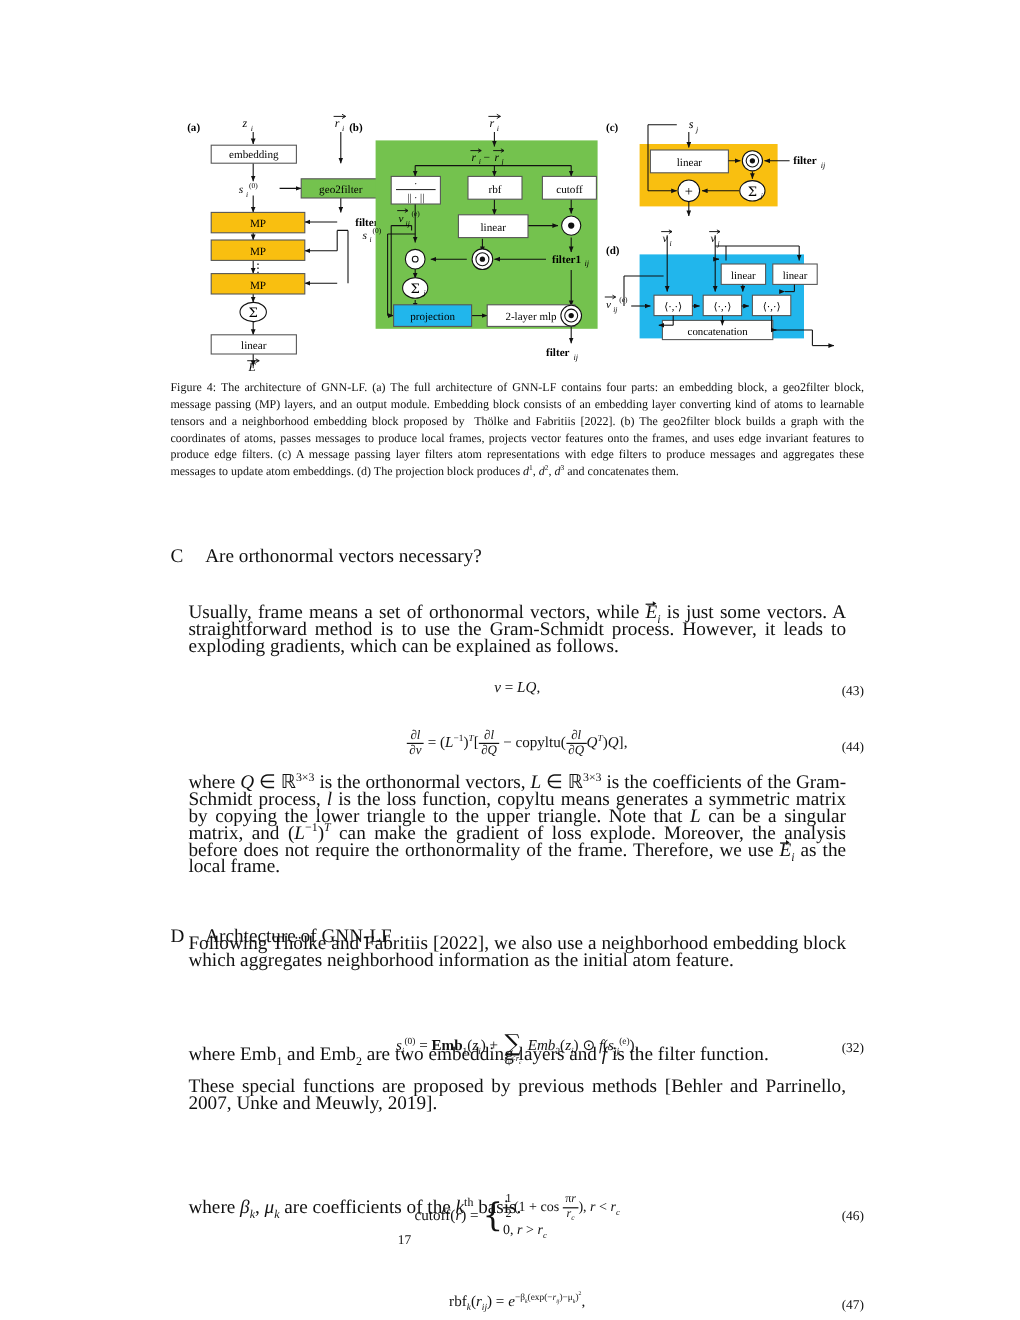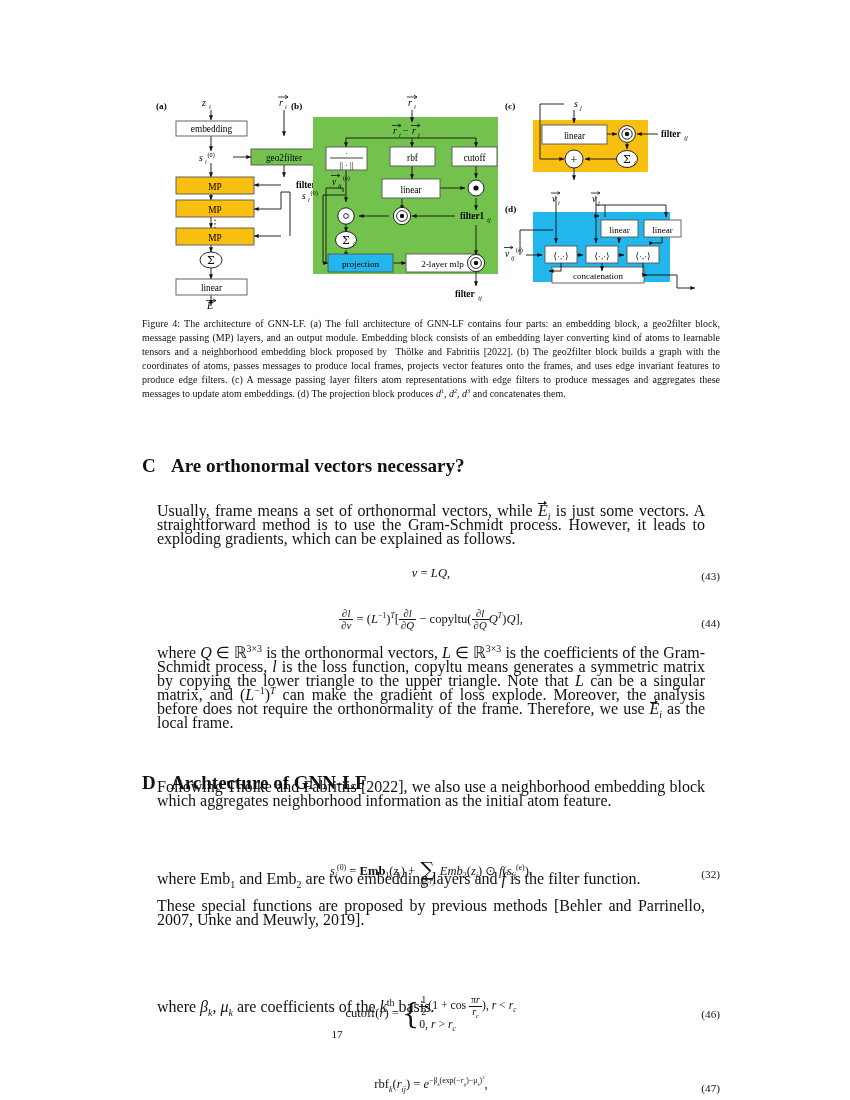--- a/index.html
+++ b/index.html
@@ -12,21 +12,21 @@
   .page{position:absolute;left:0;top:0;width:850px;height:1100px;}
   .col{position:absolute;left:142px;top:0;width:578px;}
 
   
   .para{
     font-size:16px;line-height:14.1px;text-align:justify;
     margin:15px;
   }
   .sec-h{
     font-family:"Liberation Serif", serif;
-    font-weight:bold;font-size:19px;margin:0;
+    font-weight:normal;font-size:16px;margin:0;
   }
   .sec-h .letter{display:inline-block;width:29px;}
   .caption{font-size:10px;line-height:14.1px;text-align:justify;margin:0;}
 
   
   .mi{font-style:italic;}
   .mr{font-style:normal;}
   sup.s{font-size:.62em;vertical-align:super;line-height:0;}
   sub.s{font-size:.62em;vertical-align:sub;line-height:0;}
   .vecwrap{position:relative;display:inline-block;}

